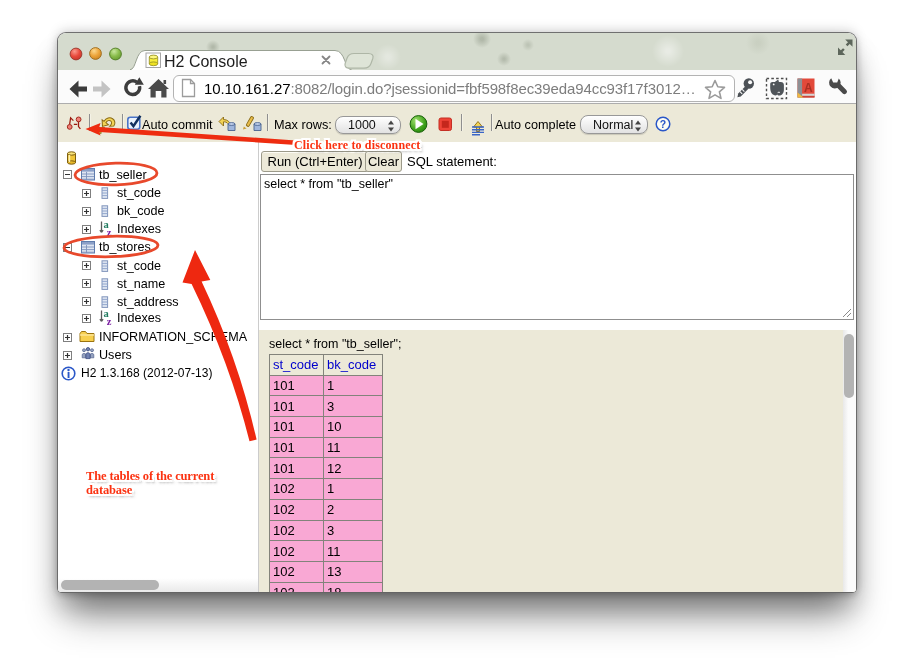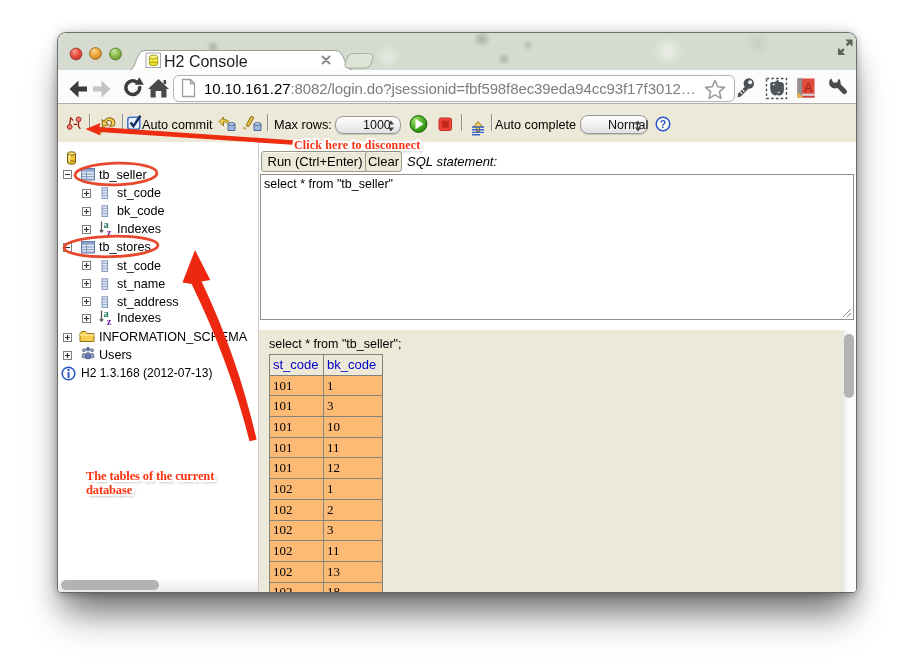--- a/index.html
+++ b/index.html
@@ -31,37 +31,37 @@
   .omni{left:115px;top:42px;width:562px;height:27px;box-sizing:border-box;background:#fff;
     border:1px solid #b3b3b3;border-radius:6px;}
   .urltxt{left:146px;top:46.5px;font-size:15px;color:#000;white-space:nowrap;letter-spacing:-0.1px;}
   .urltxt .g{color:#7d7d7d;}
   
   .h2bar{left:0;top:71px;width:798px;height:38px;background:#ece9d8;}
   .sep{position:absolute;width:1px;height:17px;background:#8f8f8f;border-right:1px solid #f4f2e6;}
   .tlabel{position:absolute;font-size:13px;color:#000;}
   .selbox{position:absolute;box-sizing:border-box;background:linear-gradient(#ffffff,#ededed 60%,#e2e2e2);
     border:1px solid #989898;border-radius:8px;box-shadow:0 1px 1px rgba(0,0,0,.15);}
-  .selbox span{position:absolute;left:27px;top:50%;transform:translateY(-50%);font-size:12.5px;color:#111;text-align:right;}
+  .selbox span{position:absolute;left:12px;top:50%;transform:translateY(-50%);font-size:12.5px;color:#111;text-align:right;}
   
   .content{left:0;top:109px;width:798px;height:450px;background:#fff;}
   .treepane{position:absolute;left:0;top:0;width:200px;height:450px;background:#fff;overflow:hidden;}
   .vdiv{position:absolute;left:200px;top:0;width:1px;height:450px;background:#cccccc;}
   .qpane{position:absolute;left:201px;top:0;width:597px;height:450px;background:#fff;}
   .trow{position:absolute;font-size:12.6px;color:#000;white-space:nowrap;}
   .btn{position:absolute;box-sizing:border-box;background:#ece9d8;border:1px solid #9c9a8a;
     border-radius:3px;font-size:13px;color:#000;text-align:center;box-shadow:inset 0 1px 0 #fdfcf5;}
   .sqlta{position:absolute;left:1px;top:32px;width:594px;height:146px;box-sizing:border-box;
     background:#fff;border:1px solid #8f8f8f;font-size:12.5px;color:#000;padding:2px 3px;}
   .results{position:absolute;left:0;top:188px;width:597px;height:262px;background:#ece9d8;overflow:hidden;}
   table.res{border-collapse:collapse;position:absolute;left:10px;top:24px;background:#ece9d8;}
   table.res td,table.res th{border:1px solid #83837b;font-size:13px;font-weight:normal;
     text-align:left;padding:0 3px;height:19.7px;}
   table.res th{color:#0000cc;}
-  table.res td{background:#fdba74;color:#000;font-family:Liberation Serif, serif;}
+  table.res td{background:#f9a8d4;color:#000;}
   
   .hscroll{position:absolute;left:0;top:436px;width:200px;height:14px;
     background:linear-gradient(#ffffff, #e9e9e9);}
   .hthumb{position:absolute;left:3px;top:2px;width:98px;height:10px;border-radius:5px;background:#b3b3b3;}
   .vscroll{position:absolute;right:0;top:0;width:13px;height:262px;background:linear-gradient(90deg,#e8e8e8,#fbfbfb 40%);}
   .vthumb{position:absolute;left:1px;top:4px;width:10px;height:64px;border-radius:5px;background:#b3b3b3;}
   
   .stamp{position:absolute;font-family:"Liberation Serif",serif;font-weight:bold;color:#fb3211;
     text-shadow:-2px -2px 0 #fff,2px -2px 0 #fff,-2px 2px 0 #fff,2px 2px 0 #fff,
       -2px 0 0 #fff,2px 0 0 #fff,0 -2px 0 #fff,0 2px 0 #fff,
@@ -405,21 +405,21 @@
         </svg>
         <div class="trow" style="left:23px;top:222px;line-height:18px;font-size:12px;">H2 1.3.168 (2012-07-13)</div>
         <div class="hscroll">
               <div class="hthumb"></div>
             </div>
       </div>
       <div class="vdiv"></div>
       <div class="qpane">
         <div class="btn" style="left:2px;top:9px;width:108px;height:21px;line-height:19px;">Run (Ctrl+Enter)</div>
         <div class="btn" style="left:106px;top:9px;width:37px;height:21px;line-height:19px;">Clear</div>
-        <div class="tlabel" style="left:148px;top:12px;font-style:italic;">SQL statement:</div>
+        <div class="tlabel" style="left:148px;top:12px;">SQL statement:</div>
         <div class="sqlta">select * from "tb_seller"</div>
         <svg class="icon" style="left:583px;top:166px" width="10" height="10" viewBox="0 0 10 10">
           <g stroke="#8a8a8a" stroke-width="1">
                 <path d="M 9 1 L 1 9 M 9 5 L 5 9 M 9 9 L 9 9"></path>
               </g>
         </svg>
         <div class="results">
           <div style="position:absolute;left:10px;top:7px;font-size:12.5px;">select * from "tb_seller";</div>
           <table class="res">
             <tbody>

